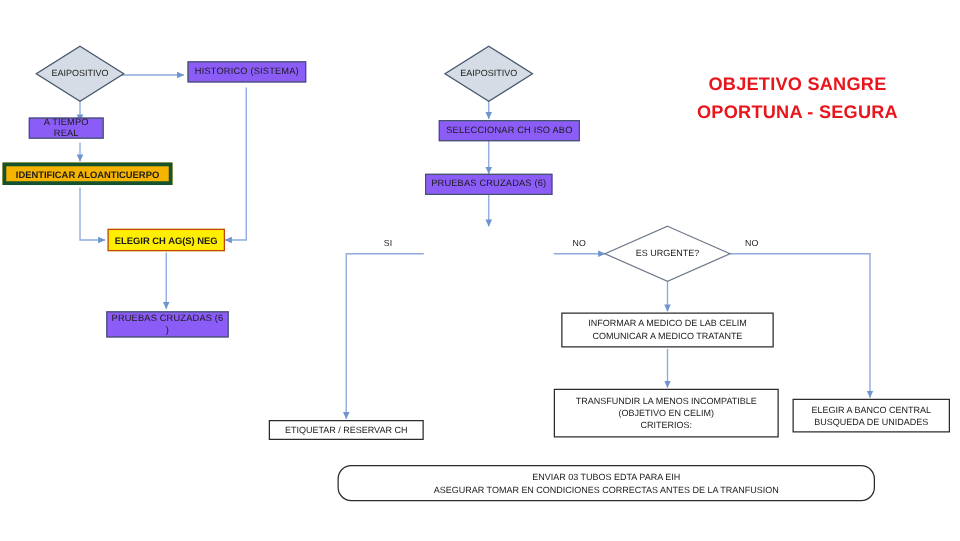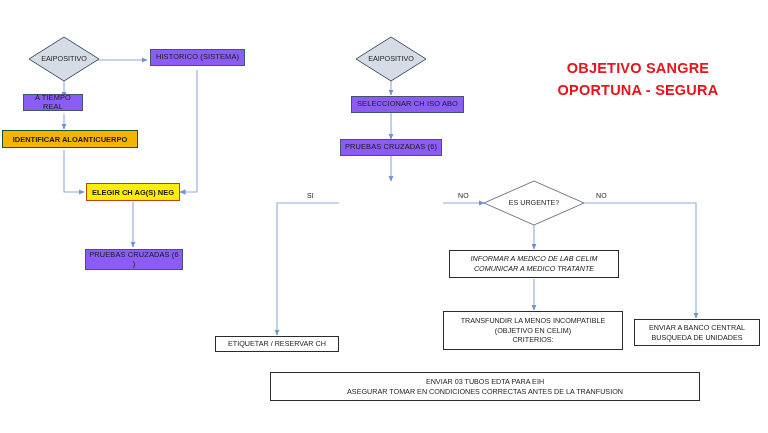--- a/index.html
+++ b/index.html
@@ -39,21 +39,21 @@
     background:#ffee00;
     border:1px solid #c2410c;
     color:#1a1a1a;
     font-size:7.5px;
     font-weight:700;
     padding:1px 3px;
   }
   
   .box-orange{
     background:#f5b400;
-    border:1px solid #14532d;
+    border:3px solid #14532d;
     color:#1a1a1a;
     font-size:7.5px;
     font-weight:700;
     padding:1px 2px;
   }
 
   .diamond-wrap{position:absolute;}
   .diamond-wrap svg{position:absolute;left:0;top:0;overflow:visible;}
   .diamond-label{
     position:absolute;left:0;top:0;width:100%;height:100%;
@@ -180,38 +180,38 @@
     </svg>
     <div class="diamond-label">
       <span>ES URGENTE?</span>
     </div>
   </div>
 
   <div class="edge-label" style="left:307px;top:192px;">SI</div>
   <div class="edge-label" style="left:458px;top:192px;">NO</div>
   <div class="edge-label" style="left:596px;top:192px;">NO</div>
 
-  <div class="node box-white" style="left:449px;top:250px;width:170px;height:28px;flex-direction:column;font-style:italic;">
+  <div class="node box-white" style="left:449px;top:250px;width:170px;height:28px;flex-direction:column;">
     <span>INFORMAR A MEDICO DE LAB CELIM</span>
     <span>COMUNICAR A MEDICO TRATANTE</span>
   </div>
 
   <div class="node box-white" style="left:443px;top:311px;width:180px;height:39px;flex-direction:column;">
     <span>TRANSFUNDIR LA MENOS INCOMPATIBLE</span>
     <span>(OBJETIVO EN CELIM)</span>
     <span>CRITERIOS:</span>
   </div>
 
   <div class="node box-white" style="left:634px;top:319px;width:126px;height:27px;flex-direction:column;">
-    <span>ENVIAR A BANCO CENTRAL</span>
+    <span>ELEGIR A BANCO CENTRAL</span>
     <span>BUSQUEDA DE UNIDADES</span>
   </div>
 
   <div class="node box-white" style="left:215px;top:336px;width:124px;height:16px;">
     <span>ETIQUETAR / RESERVAR CH</span>
   </div>
 
-  <div class="node box-white" style="left:270px;top:372px;width:430px;height:29px;flex-direction:column;">
+  <div class="node box-white" style="left:270px;top:372px;width:430px;height:29px;flex-direction:column;border-radius:11px;">
     <span>ENVIAR 03 TUBOS EDTA PARA EIH</span>
     <span>ASEGURAR TOMAR EN CONDICIONES CORRECTAS ANTES DE LA TRANFUSION</span>
   </div>
 
 </div>
 
 </body></html>

